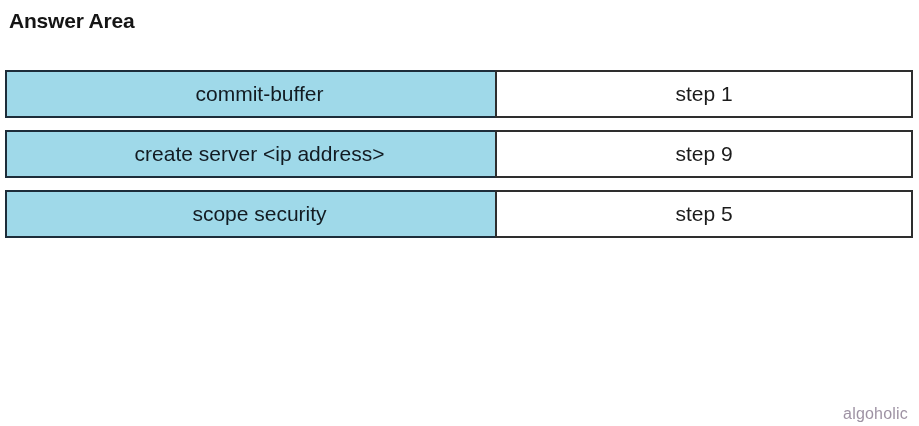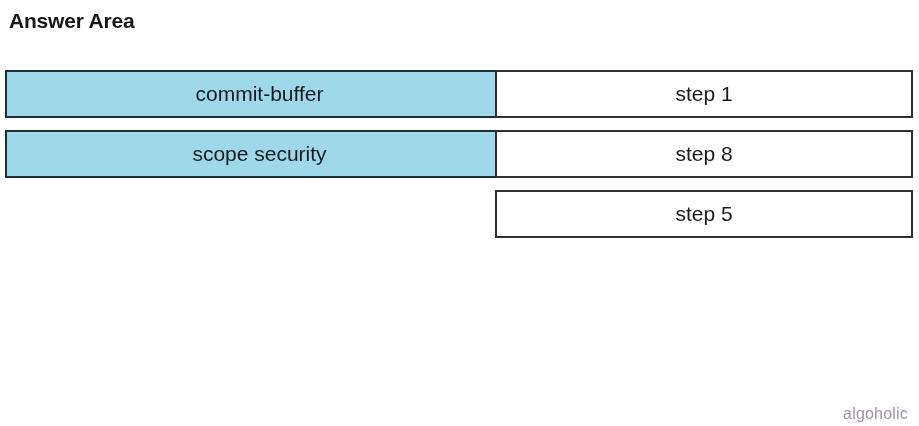--- a/index.html
+++ b/index.html
@@ -95,30 +95,33 @@
 
 <div class="answer-area">
 
   <div class="page-title">Answer Area</div>
 
   <div class="column column-source">
     <div class="opt-box">
       <span>commit-buffer</span>
     </div>
     <div class="opt-box">
+      <span>create server &lt;ip address&gt;</span>
+    </div>
+    <div class="opt-box">
       <span>scope security</span>
     </div>
   </div>
 
   <div class="column column-target">
     <div class="step-box">
       <span>step 1</span>
     </div>
     <div class="step-box">
-      <span>step 8</span>
+      <span>step 9</span>
     </div>
     <div class="step-box">
       <span>step 5</span>
     </div>
   </div>
 
   <div class="watermark">algoholic</div>
 
 </div>
 

